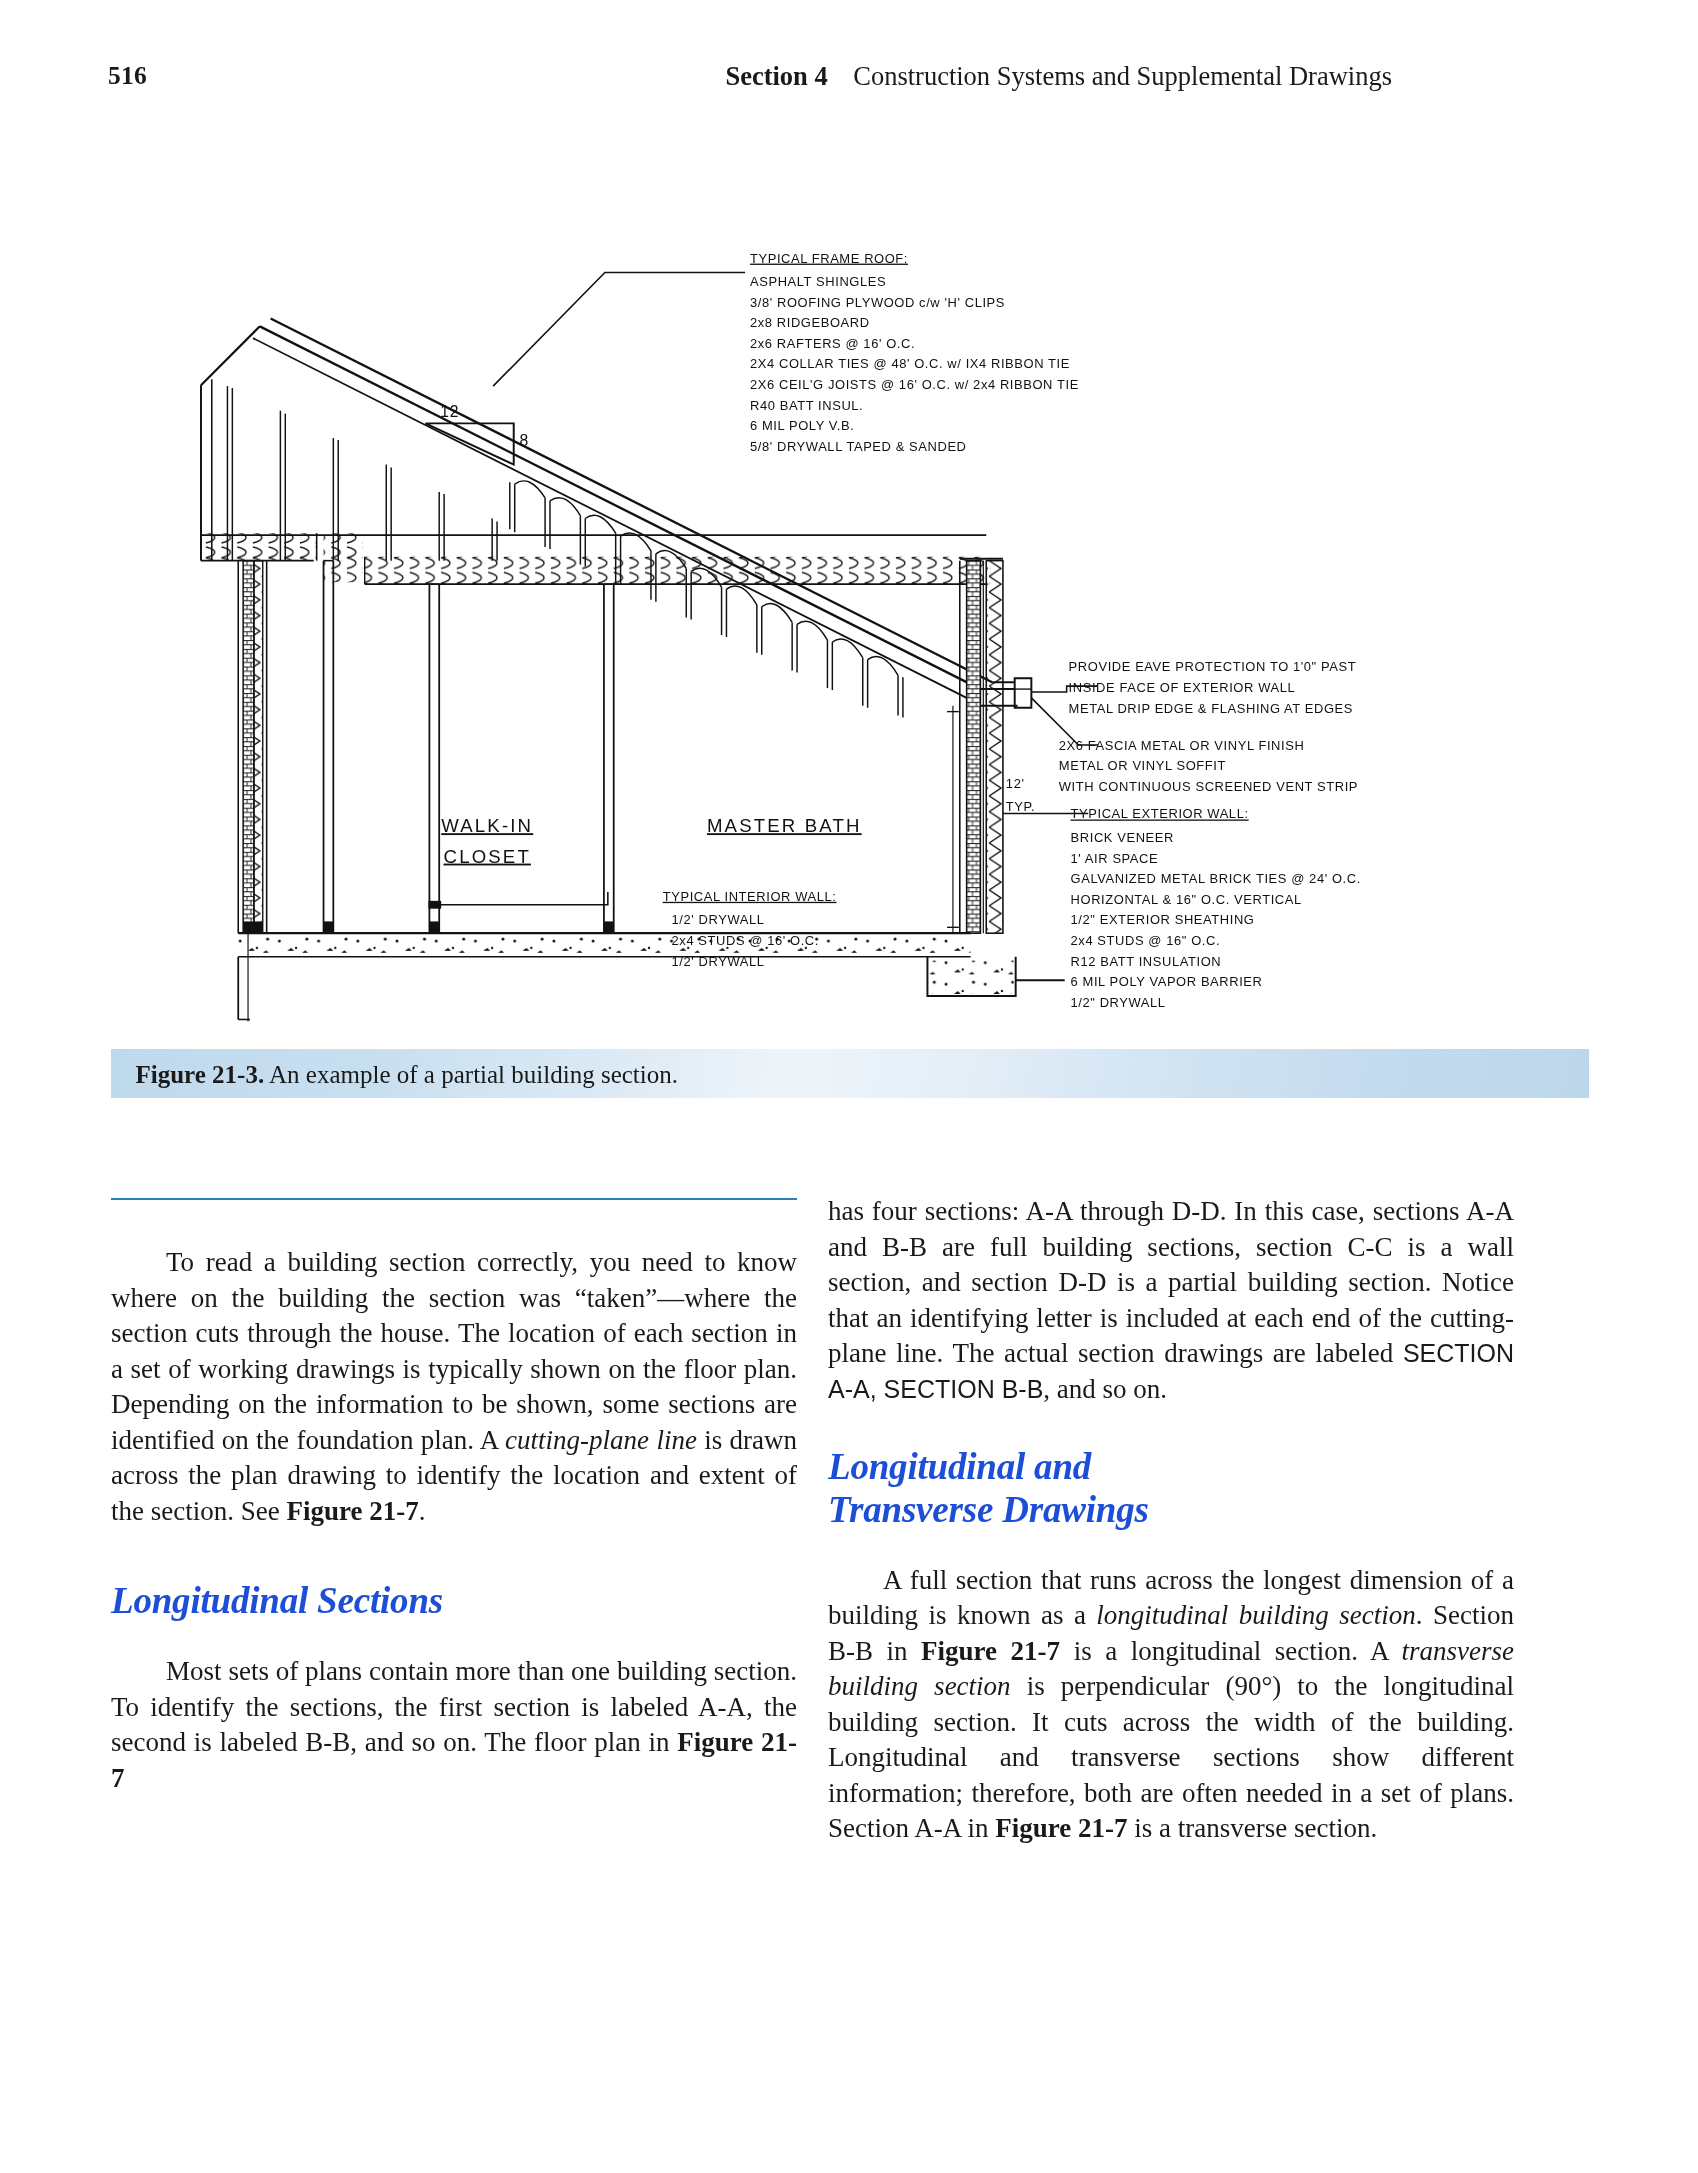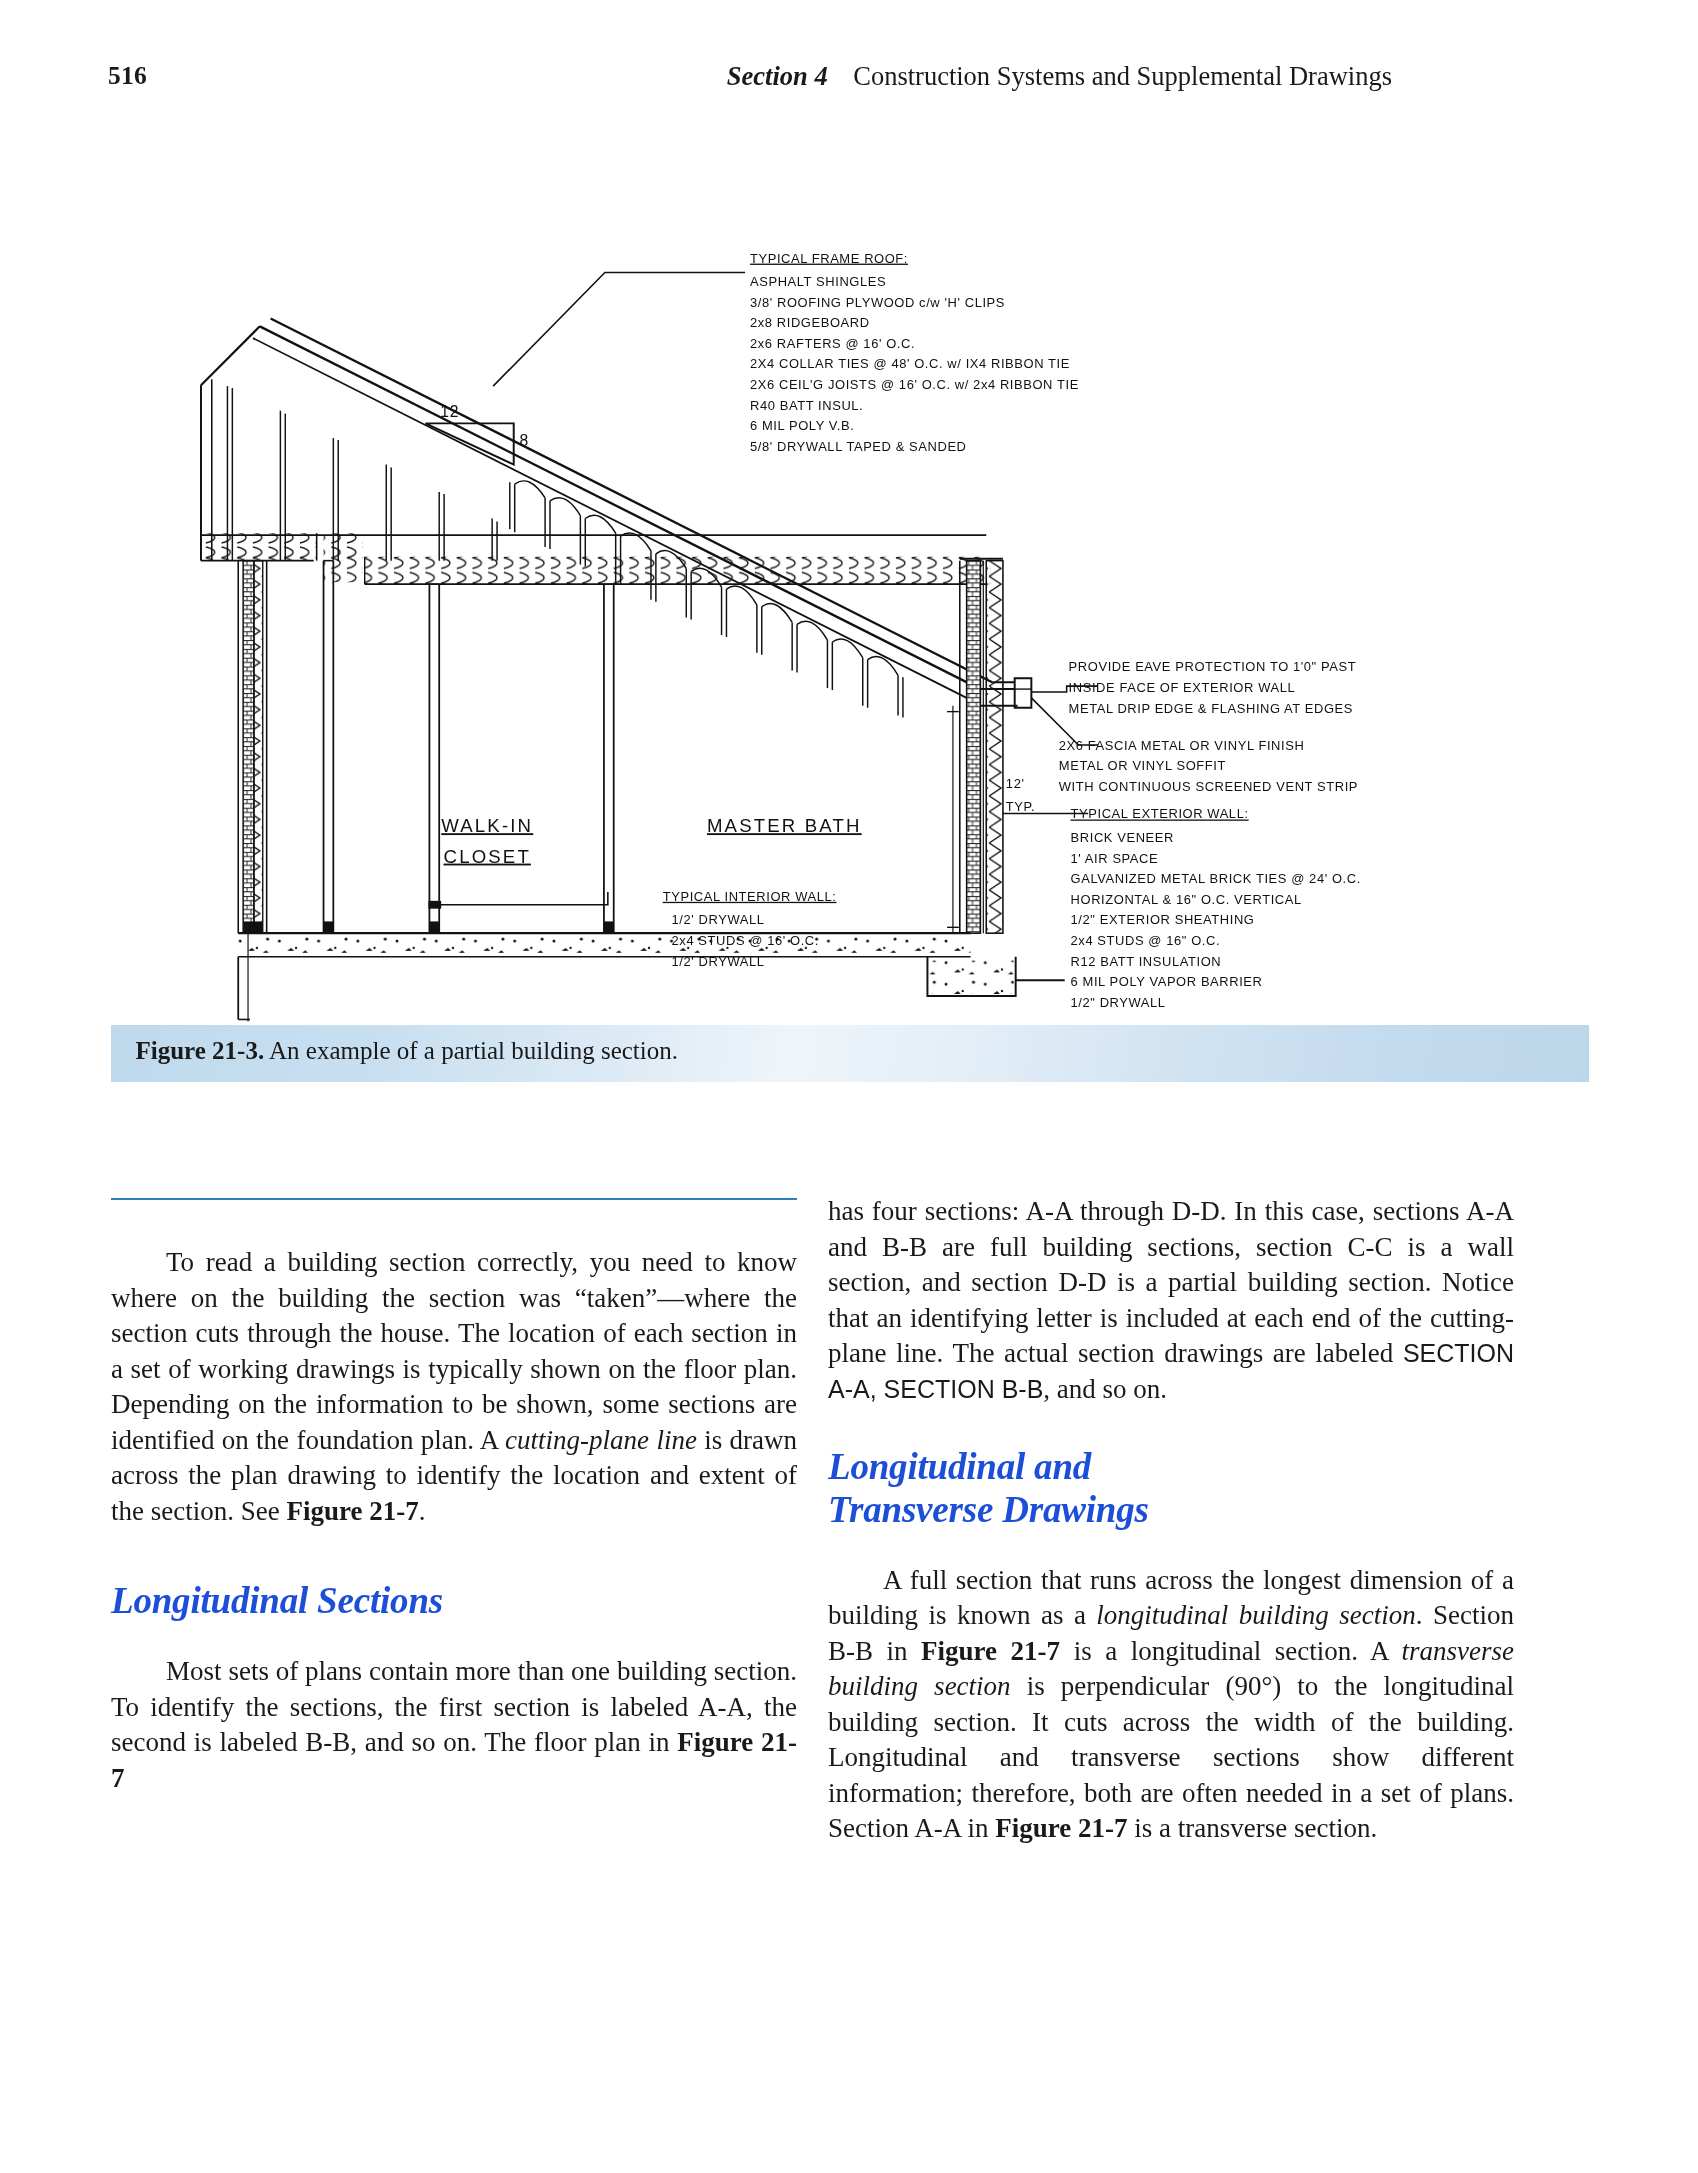--- a/index.html
+++ b/index.html
@@ -35,21 +35,20 @@
   }
   .head-right {
     position: absolute;
     right: 111px;
     top: 0;
     font-size: 26.5px;
     white-space: nowrap;
   }
   .head-right .sec-label {
     font-weight: bold;
-    font-style: italic;
   }
   .head-right .sec-title {
     font-weight: normal;
     margin-left: 25.5px;
     font-family: Liberation Serif, serif;
   }
 
   
   .figure-block {
     position: absolute;
@@ -64,23 +63,23 @@
     top: 0;
     width: 1699px;
     height: 912px;
   }
   .drawing svg { display: block; }
 
   
   .caption-bar {
     position: absolute;
     left: 111px;
-    top: 1025px;
+    top: 1049px;
     width: 1478px;
-    height: 57px;
+    height: 49px;
     background: linear-gradient(100deg,
        #bfd9ec 0%, #c8dff0 18%, #dceaf5 34%,
        #eef5fa 46%, #e3eef7 58%, #cfe2f1 74%,
        #c2daee 88%, #bcd6ea 100%);
   }
   .caption-text {
     position: absolute;
     left: 24.5px;
     top: 11.8px;
     font-size: 25px;

